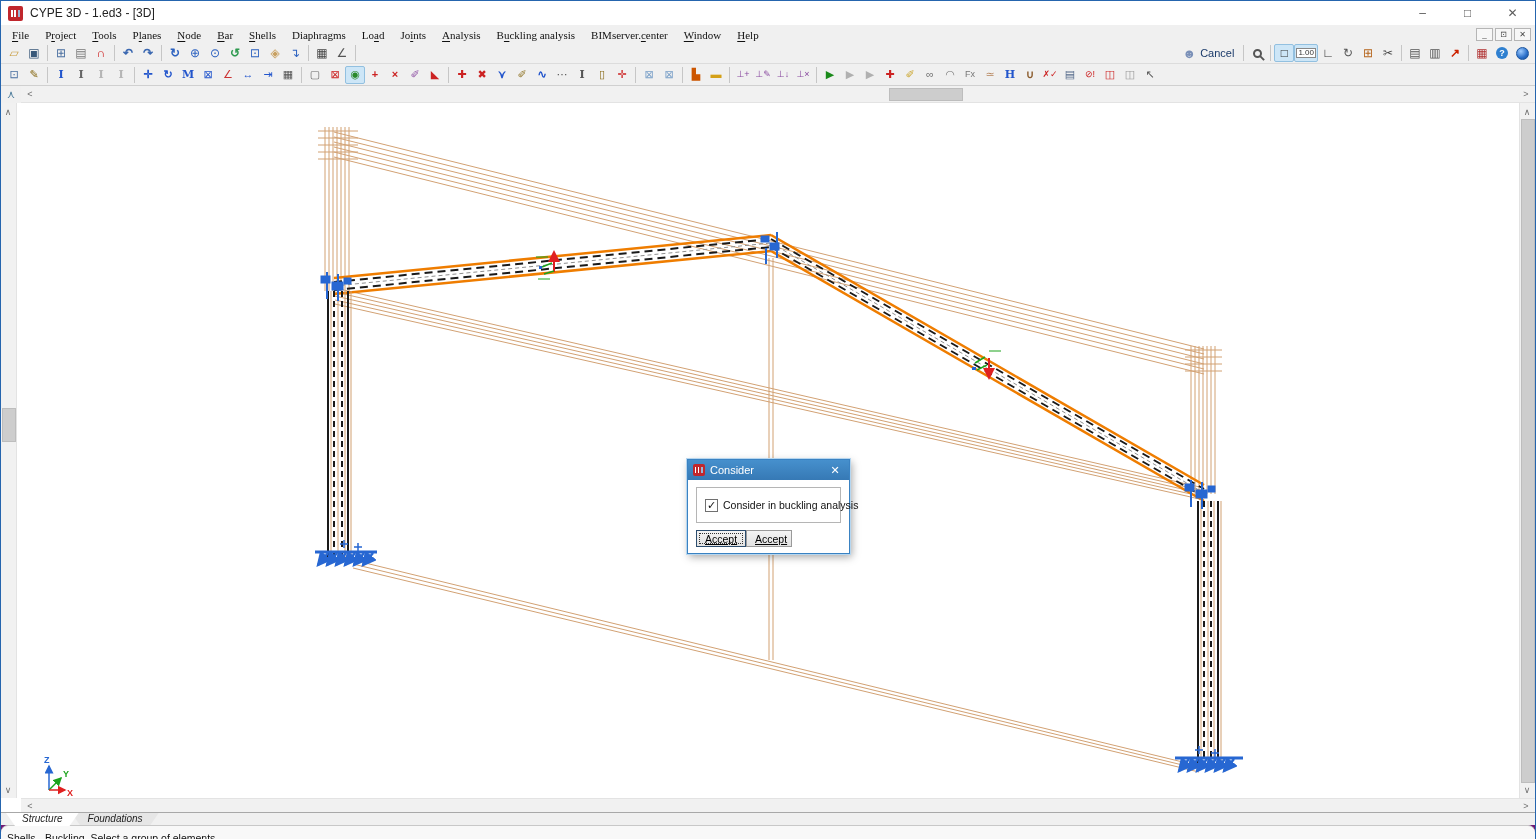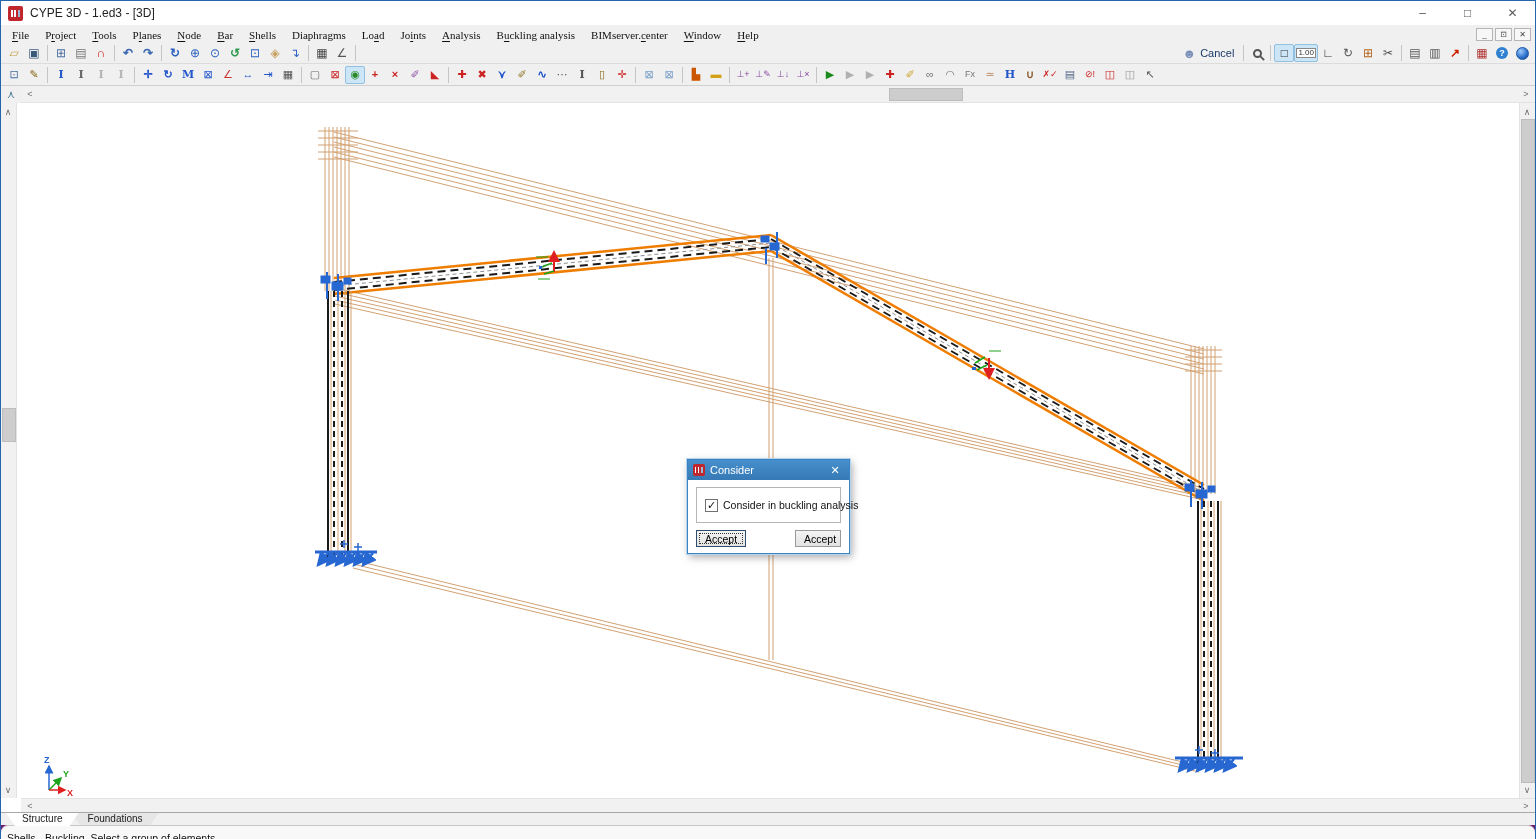--- a/index.html
+++ b/index.html
@@ -59,21 +59,21 @@
   .dialog{position:absolute;left:686px;top:373px;width:163px;height:95px;background:#ffffff;border:1px solid #3a82c2;box-shadow:0 0 0 1px #b6d6ef,2px 3px 8px rgba(0,0,0,.35);z-index:50;}
   .dlg-title{height:20px;background:linear-gradient(#4690cd,#3679b5);display:flex;align-items:center;padding:0 5px;color:#fff;font-size:11px;}
   .dlg-ico{width:12px;height:12px;background:#c0272d;border-radius:2px;margin-right:5px;position:relative;flex:none;}
   .dlg-ico::after{content:"";position:absolute;left:2px;top:3px;width:8px;height:6px;
     background:linear-gradient(90deg,#fff 0 1.5px,transparent 1.5px 3px,#fff 3px 4.5px,transparent 4.5px 6px,#9db7d6 6px 8px);}
   .dlg-close{margin-left:auto;width:18px;text-align:center;font-size:11px;}
   .dlg-body{padding:7px 8px 8px 8px;}
   .dlg-group{border:1px solid #b5b5b5;height:36px;display:flex;align-items:center;padding:0 8px;background:#fff;}
   .cbrow{display:flex;align-items:center;gap:5px;font-size:10.5px;color:#111;white-space:nowrap;}
   .cb{width:13px;height:13px;border:1px solid #707070;background:#fff;display:flex;align-items:center;justify-content:center;font-size:11px;color:#111;flex:none;}
-  .dlg-buttons{display:flex;justify-content:space-between;margin-top:7px;}
+  .dlg-buttons{display:flex;justify-content:flex-start;margin-top:7px;text-decoration:underline;}
   .btn{font-family:"Liberation Sans",sans-serif;font-size:10.5px;height:17px;background:linear-gradient(#f4f4f4,#e2e2e2);border:1px solid #9a9a9a;padding:0 8px;}
   .btn.focus{border:1px solid #2c4d6e;outline:1px dotted #333;outline-offset:-4px;}
   #accept-btn{width:50px;}
   #cancel-btn{width:46px;}
 
   
   .tabsrow{position:absolute;left:0;right:0;top:811px;height:13px;background:#f0f0f0;border-top:1px solid #a8a8a8;display:flex;padding-left:12px;}
   .tab{height:13px;line-height:12px;font-size:10px;color:#222;padding:0 16px;margin-left:-7px;
        clip-path:polygon(0 0,100% 0,calc(100% - 9px) 100%,9px 100%);background:#e6e6e6;filter:drop-shadow(0 0 0.5px #777);}
   .tab.active{background:#ffffff;z-index:2;}
@@ -561,21 +561,21 @@
         <div class="dlg-buttons">
           <button class="btn focus" id="accept-btn">Accept</button>
           <button class="btn" id="cancel-btn">Accept</button>
         </div>
       </div>
     </div>
 
   </div>
 
   <div class="tabsrow">
-      <span id="tabs" style="display:flex;">
+      <span id="tabs" style="display:flex;font-style:italic;">
         <span class="tab active">Structure</span>
         <span class="tab">Foundations</span>
       </span>
     </div>
 
   <div class="statusbar">
     <span>Shells - Buckling. Select a group of elements.</span>
   </div>
 
 </div>

